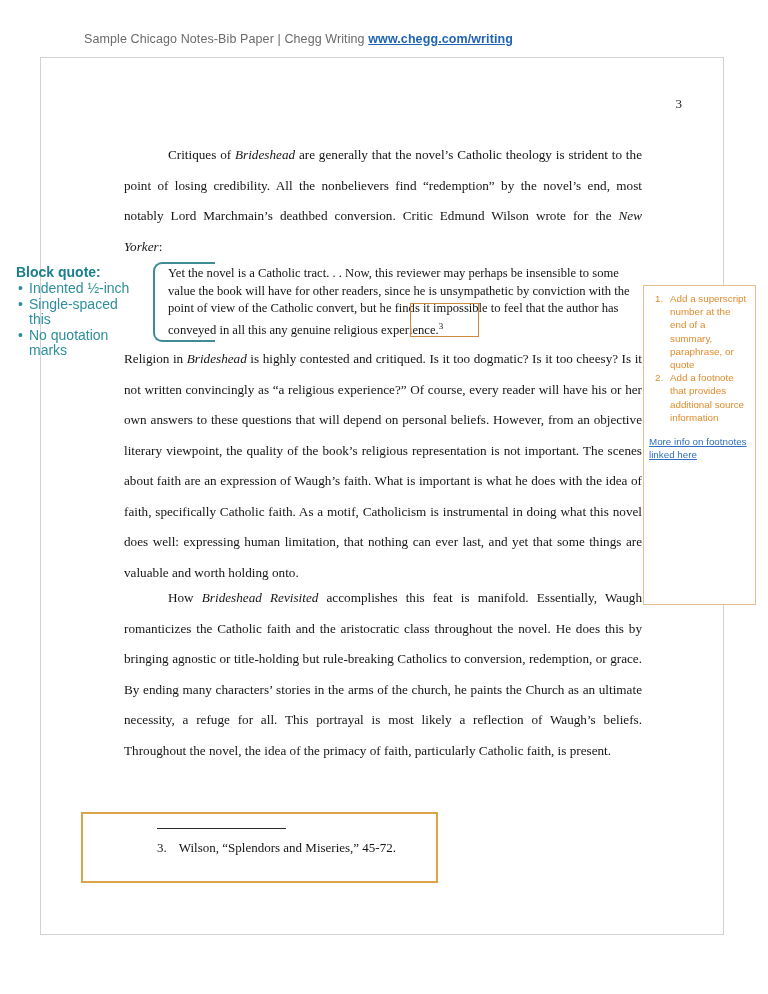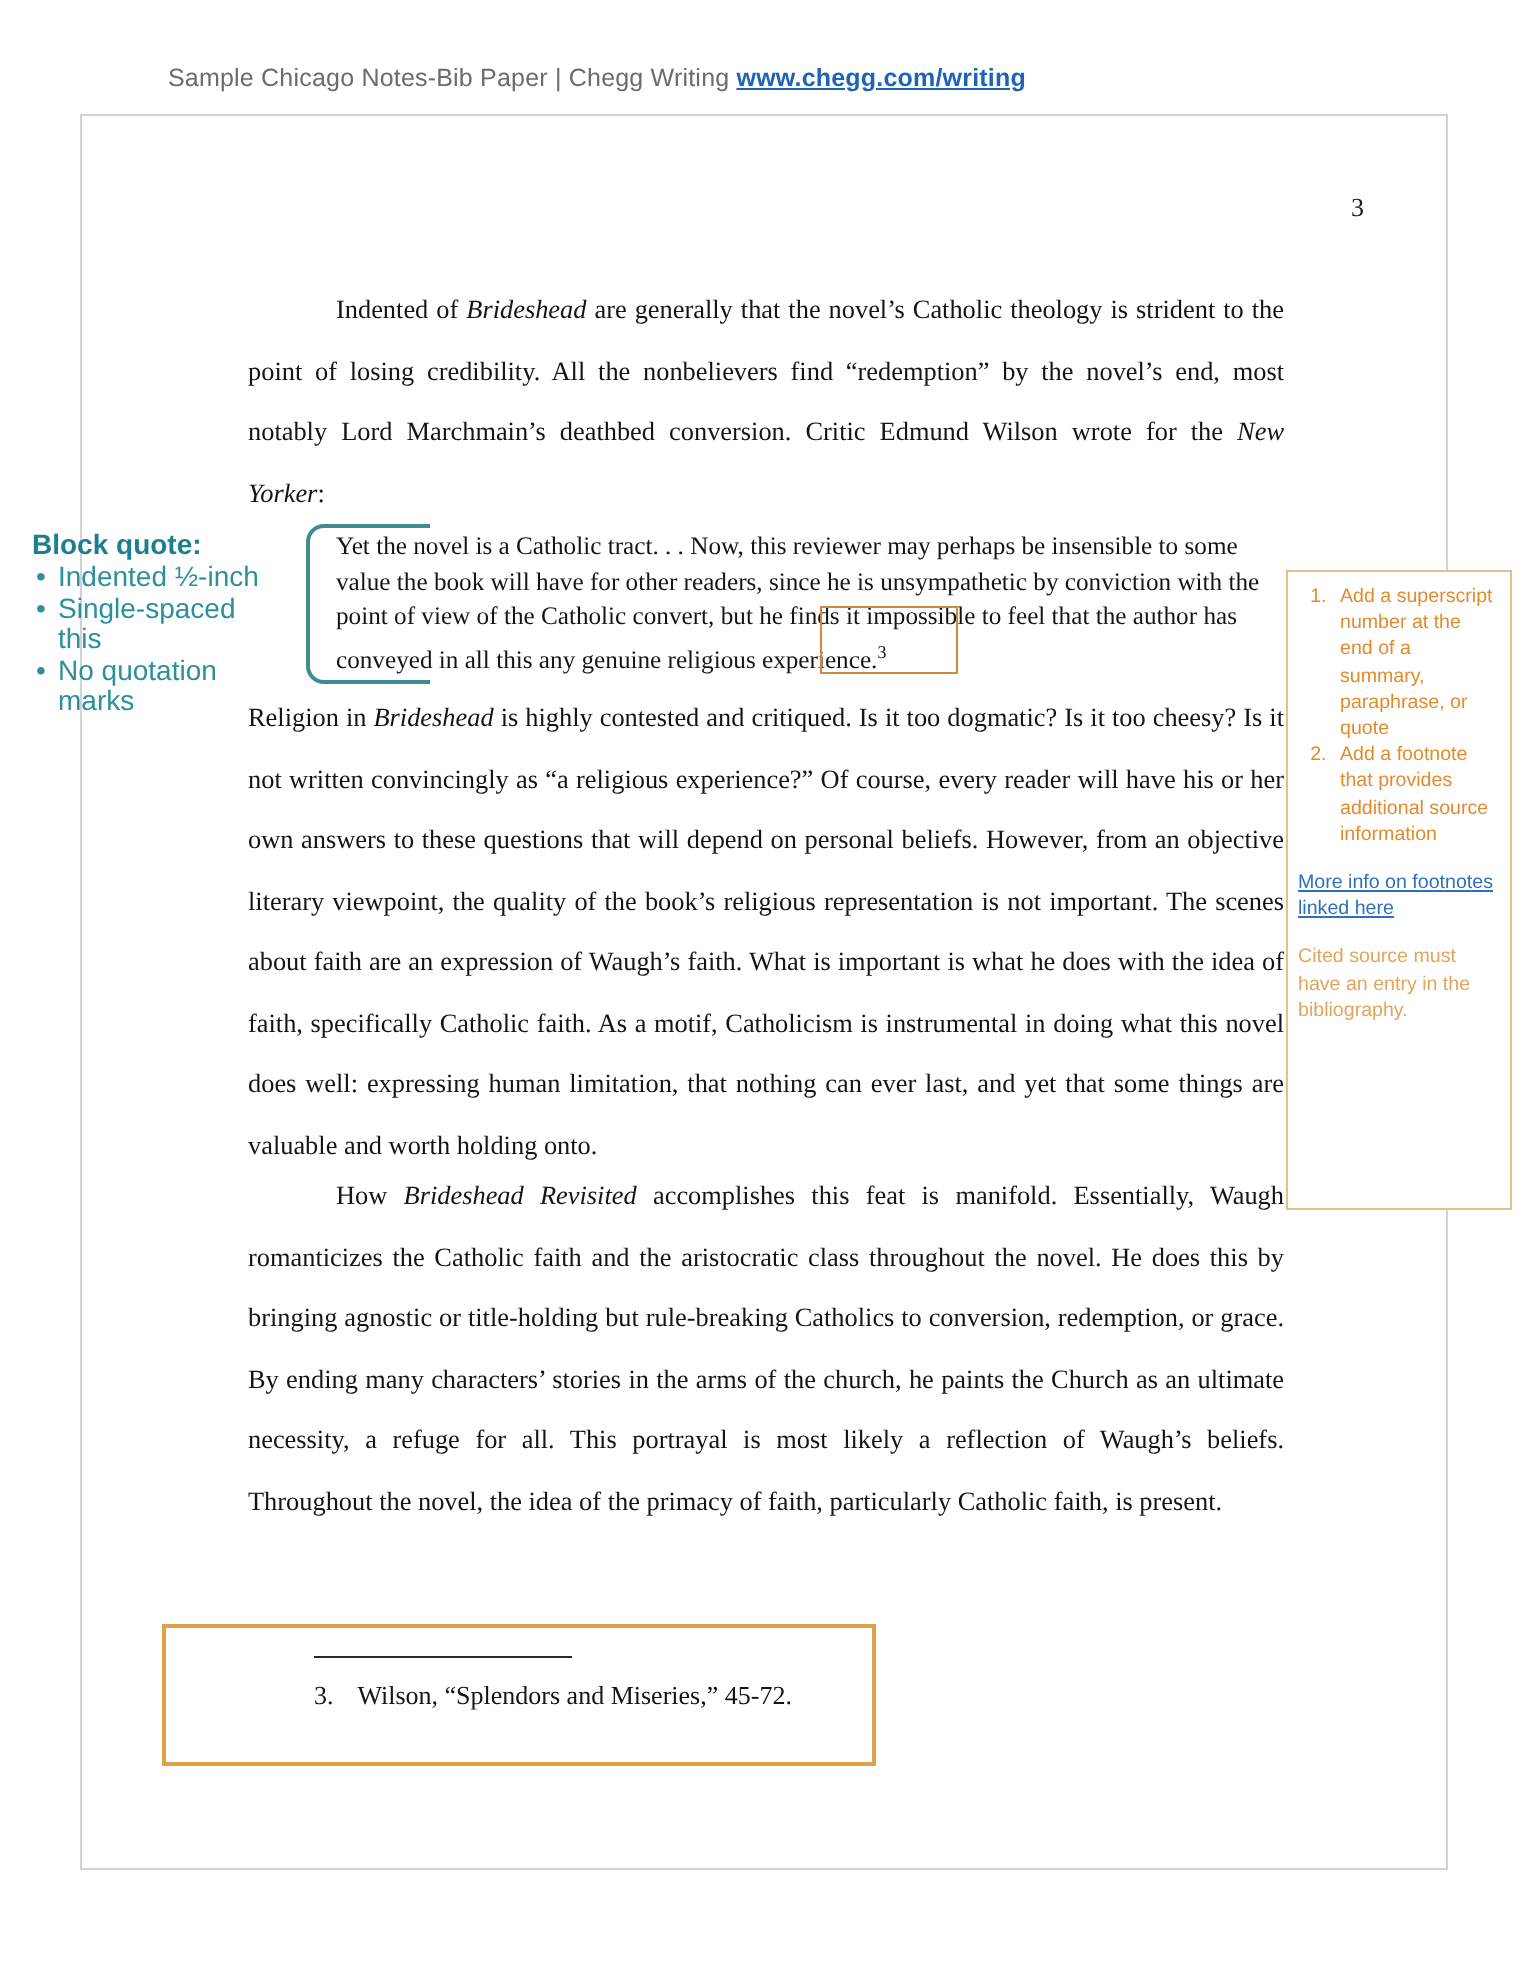--- a/index.html
+++ b/index.html
@@ -239,21 +239,21 @@
 
 <div id="doc-header">
   <span>Sample Chicago Notes-Bib Paper | Chegg Writing </span><a class="hdr-link" href="#">www.chegg.com/writing</a>
 </div>
 
 <div id="page-sheet"></div>
 
 <div id="page-number">3</div>
 
 <div class="body-text" id="para-1">
-  <span class="indent"></span><span>Indented of </span><span class="it">Brideshead</span><span> are generally that the novel’s Catholic theology is strident to the point of losing credibility. All the nonbelievers find “redemption” by the novel’s end, most notably Lord Marchmain’s deathbed conversion. Critic Edmund Wilson wrote for the </span><span class="it">New Yorker</span><span>:</span>
+  <span class="indent"></span><span>Critiques of </span><span class="it">Brideshead</span><span> are generally that the novel’s Catholic theology is strident to the point of losing credibility. All the nonbelievers find “redemption” by the novel’s end, most notably Lord Marchmain’s deathbed conversion. Critic Edmund Wilson wrote for the </span><span class="it">New Yorker</span><span>:</span>
 </div>
 
 <div id="quote-bracket"></div>
 <div id="block-quote">
   <span>Yet the novel is a Catholic tract. . . Now, this reviewer may perhaps be insensible to some value the book will have for other readers, since he is unsympathetic by conviction with the point of view of the Catholic convert, but he finds it impossible to feel that the author has conveyed in all this any genuine religious </span><span>experience.</span><span class="sup">3</span>
 </div>
 <div id="superscript-callout"></div>
 
 <div class="body-text" id="para-2">
   <span>Religion in </span><span class="it">Brideshead</span><span> is highly contested and critiqued. Is it too dogmatic? Is it too cheesy? Is it not written convincingly as “a religious experience?” Of course, every reader will have his or her own answers to these questions that will depend on personal beliefs. However, from an objective literary viewpoint, the quality of the book’s religious representation is not important. The scenes about faith are an expression of Waugh’s faith. What is important is what he does with the idea of faith, specifically Catholic faith. As a motif, Catholicism is instrumental in doing what this novel does well: expressing human limitation, that nothing can ever last, and yet that some things are valuable and worth holding onto.</span>
@@ -272,20 +272,19 @@
     <li>No quotation marks</li>
   </ul>
 </div>
 
 <div id="right-annotation">
   <ol>
     <li>Add a superscript number at the end of a summary, paraphrase, or quote</li>
     <li>Add a footnote that provides additional source information</li>
   </ol>
   <a class="ra-link" href="#">More info on footnotes linked here</a>
-  <span class="ra-note">Cited source must have an entry in the bibliography.</span>
 </div>
 
 <div id="footnote-box"></div>
 <div id="footnote-rule"></div>
 <div id="footnote-text">
   <span class="fn-num">3.</span><span>Wilson, “Splendors and Miseries,” 45-72.</span>
 </div>
 
 </body></html>

